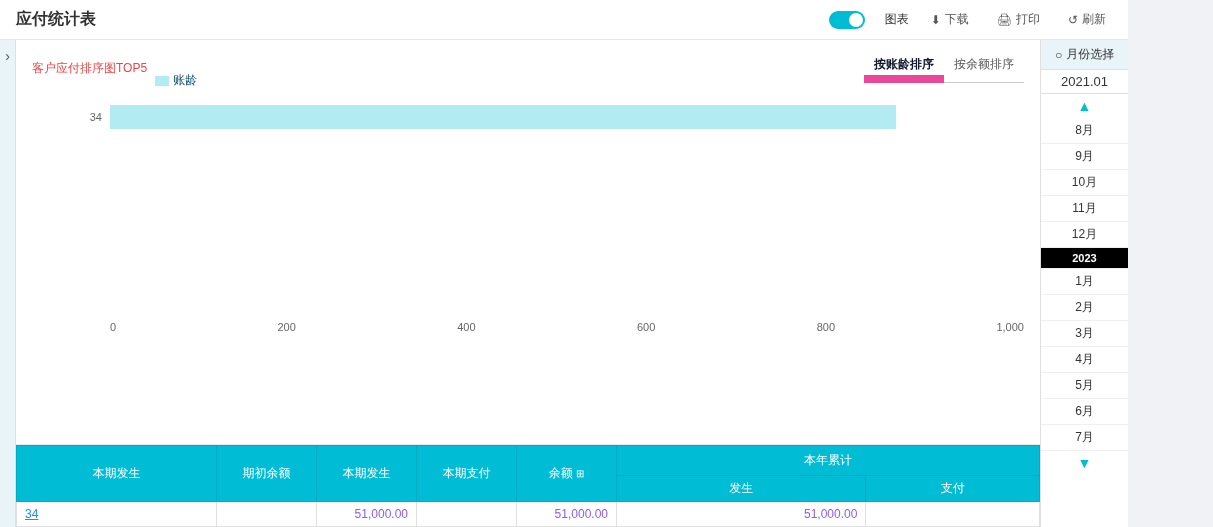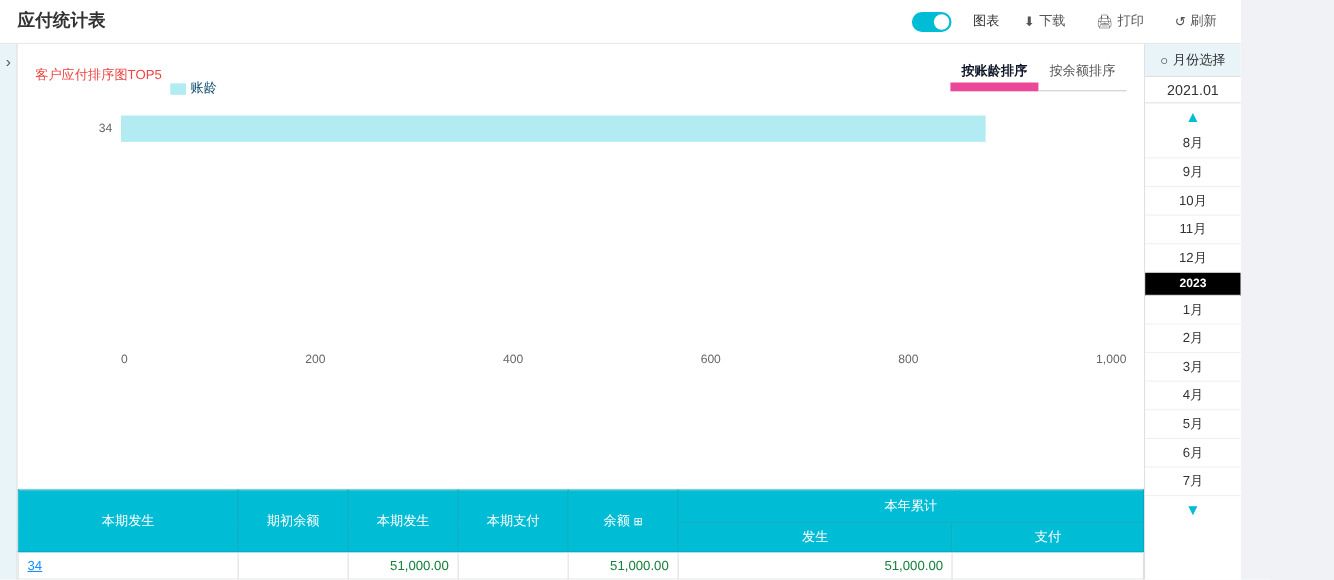--- a/index.html
+++ b/index.html
@@ -42,21 +42,21 @@
 
     
     .x-axis { display: flex; justify-content: space-between; padding-left: 38px; margin-top: 4px; }
     .x-tick { font-size: 11px; color: #666; }
 
     
     .table-section { background: #fff; border-top: 1px solid #e8e8e8; }
     .table-wrap { width: 100%; border-collapse: collapse; }
     .table-header-row th { background: #00bcd4; color: #fff; text-align: center; padding: 6px 5px; font-size: 12px; font-weight: normal; border: 1px solid #00acc1; }
     .table-subheader th { background: #00bcd4; color: #fff; text-align: center; padding: 4px 12px; font-size: 12px; font-weight: normal; border: 1px solid #00acc1; }
-    .table-data-row td { padding: 5px 8px; font-size: 12px; border: 1px solid #e0e0e0; text-align: center; color: #15803d; }
+    .table-data-row td { padding: 5px 8px; font-size: 12px; border: 1px solid #e0e0e0; text-align: center; color: #8b5cf6; }
     .table-data-row td:first-child { text-align: left; color: #1890ff; text-decoration: underline; cursor: pointer; }
     .table-data-row td.right { text-align: right; }
     .col-laiwan { width: 200px; }
     .col-qichu { width: 100px; }
     .col-benqi-fasheng { width: 100px; margin-left: 39px; }
     .col-benqi-zhifu { width: 100px; }
     .col-yue { width: 100px; }
 
     
     .right-sidebar { width: 88px; background: #fff; border-left: 1px solid #e0e0e0; display: flex; flex-direction: column; }

